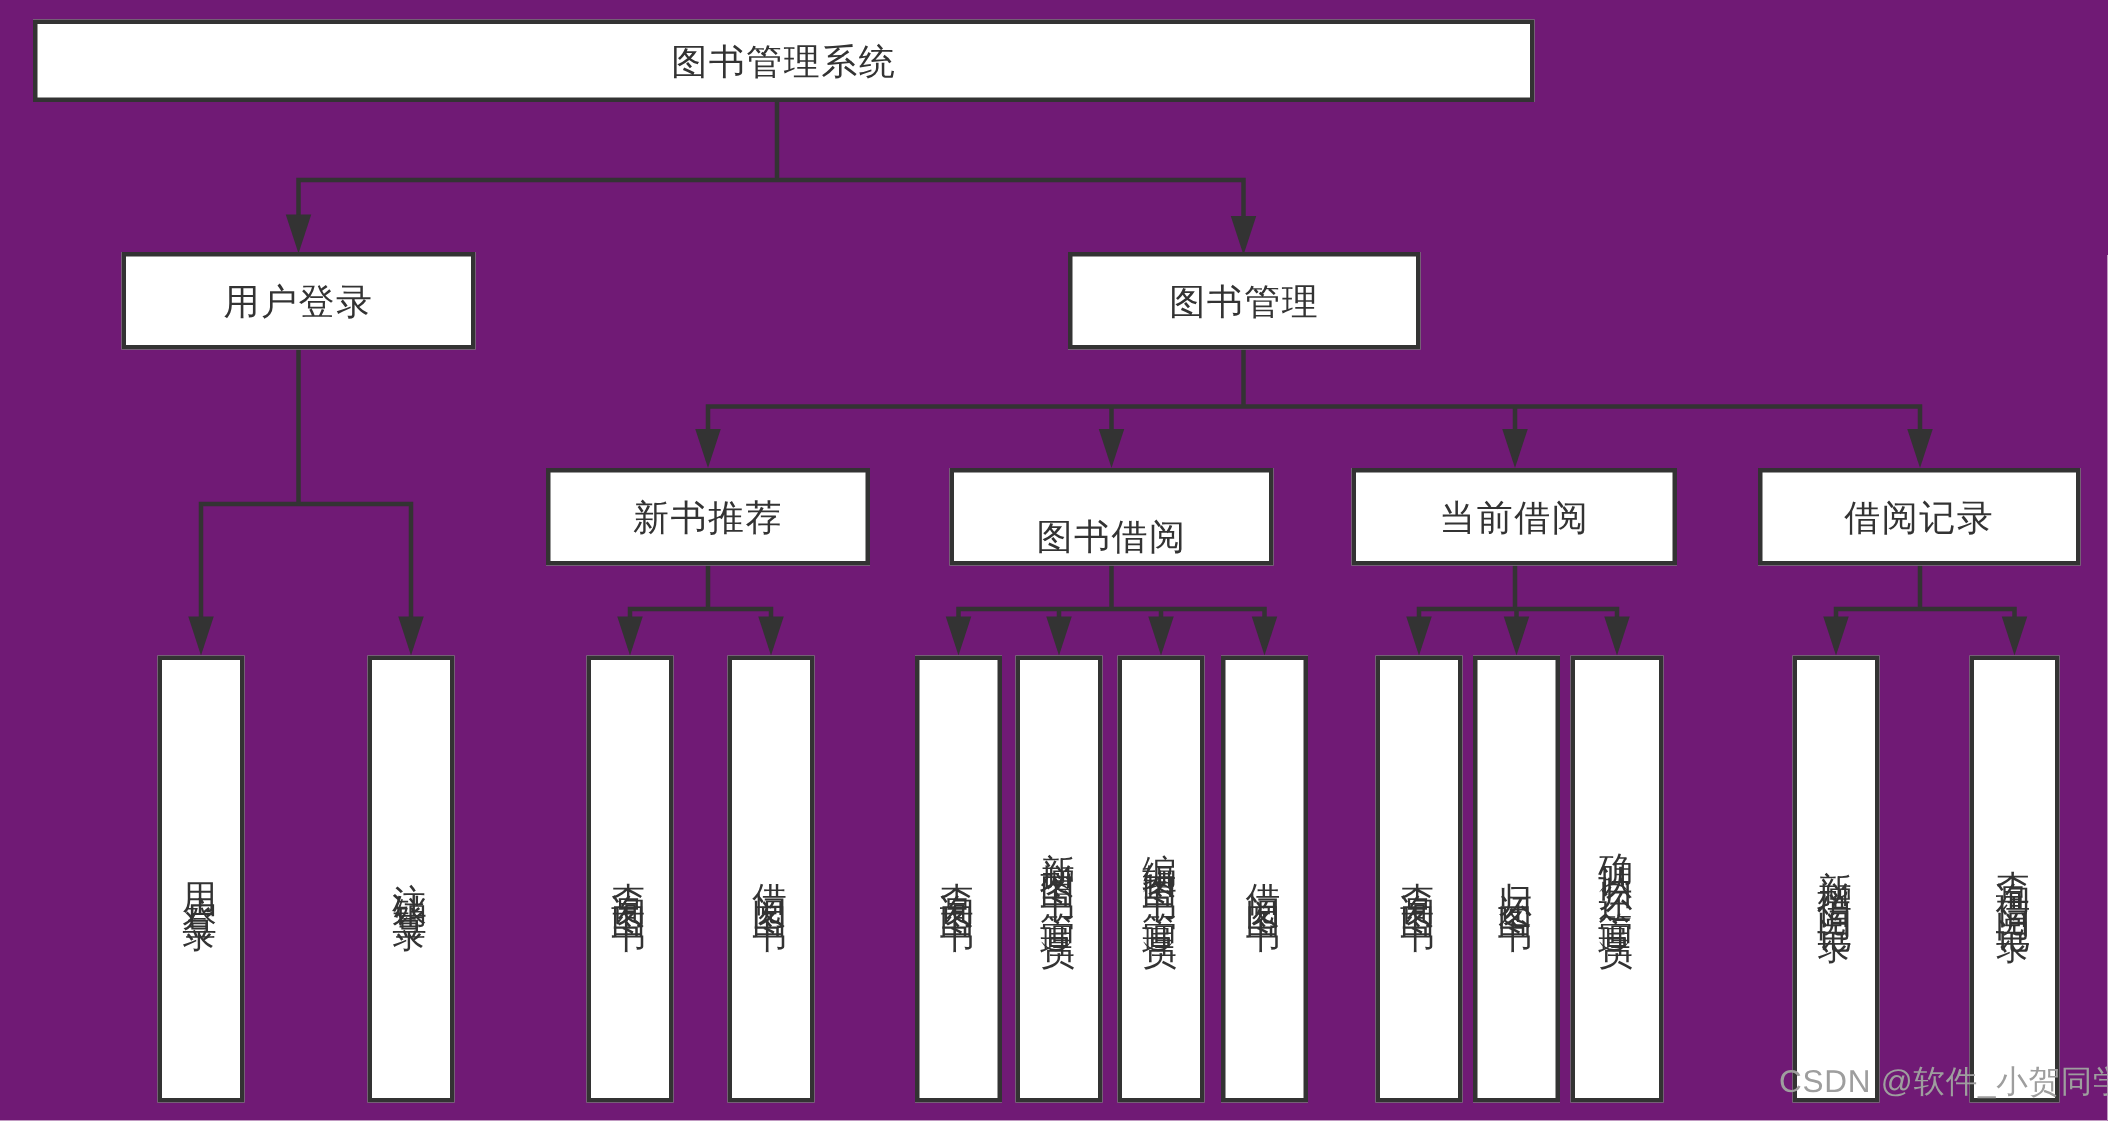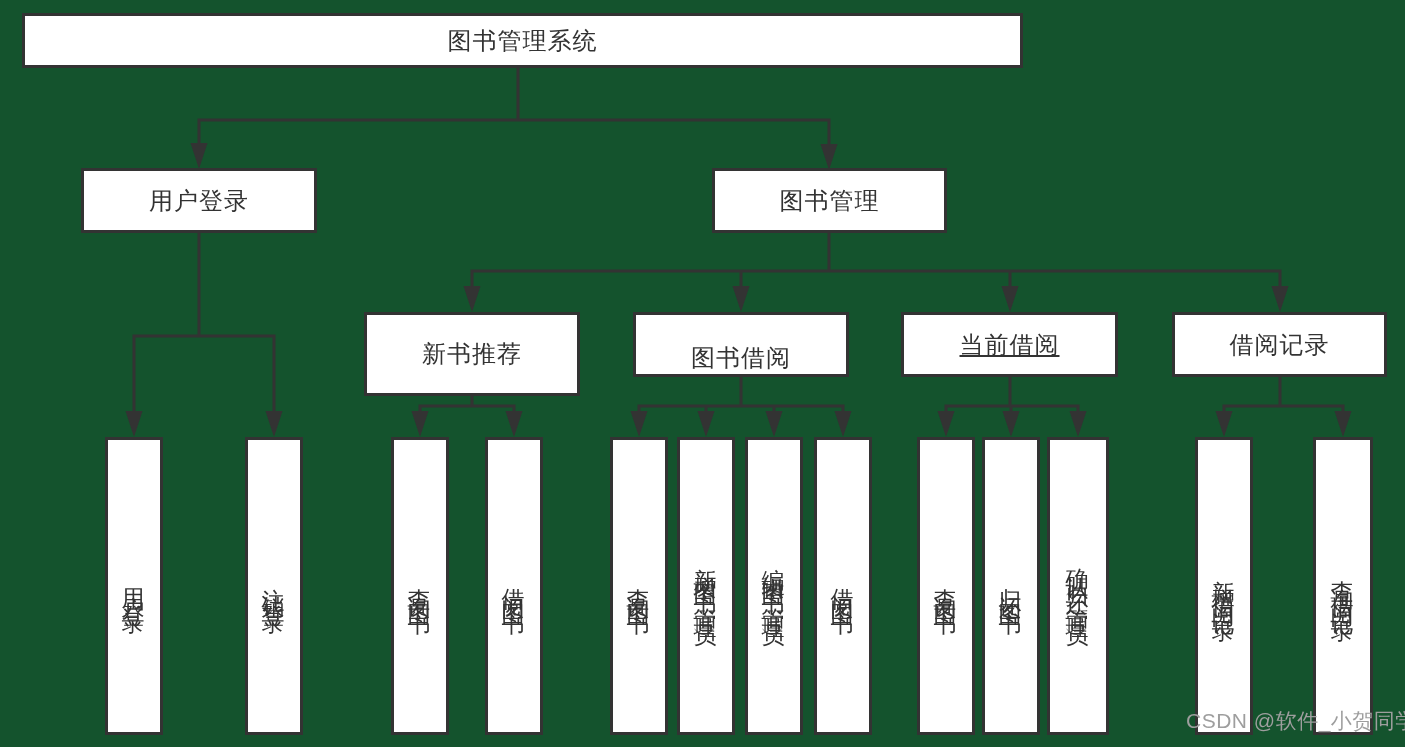--- a/index.html
+++ b/index.html
@@ -1,34 +1,34 @@
 <!DOCTYPE html>
 <html><head>
 <meta charset="utf-8">
 <style>
   html,body{margin:0;padding:0;background:#ffffff;}
   body{width:1405px;height:747px;position:relative;overflow:hidden;
        font-family:"Liberation Sans","DejaVu Sans",sans-serif;}
-  #stage{position:absolute;left:0;top:0;width:1405px;height:747px;background:#14532d;}
+  #stage{position:absolute;left:0;top:0;width:1405px;height:747px;background:#701a75;}
   #wires{position:absolute;left:0;top:0;width:1405px;height:747px;z-index:1;}
   .node{position:absolute;box-sizing:border-box;background:#ffffff;border:3px solid #333333;
         display:flex;align-items:center;justify-content:center;z-index:2;
         color:#333333;}
   .h-node{font-size:24px;letter-spacing:1px;}
   .leaf{top:437px;width:58px;height:298px;}
   .leaf span{writing-mode:vertical-rl;text-orientation:mixed;font-size:23px;
              letter-spacing:8px;color:#333333;}
   
   #nd-root{left:22px;top:13px;width:1001px;height:55px;}
   #nd-login{left:81px;top:168px;width:236px;height:65px;}
   #nd-mgmt{left:712px;top:168px;width:235px;height:65px;text-align:right;}
   
-  #nd-newbook{left:364px;top:312px;width:216px;height:84px;}
+  #nd-newbook{left:364px;top:312px;width:216px;height:65px;}
   #nd-borrow{left:633px;top:312px;width:216px;height:65px;align-items:flex-end;}
-  #nd-current{left:901px;top:312px;width:217px;height:65px;text-decoration:underline;}
+  #nd-current{left:901px;top:312px;width:217px;height:65px;}
   #nd-records{left:1172px;top:312px;width:215px;height:65px;}
   
   #lf-a1{left:105px;} #lf-a2{left:245px;}
   #lf-b1{left:391px;} #lf-b2{left:485px;}
   #lf-c1{left:610px;} #lf-c2{left:677px;} #lf-c3{left:745px;} #lf-c4{left:814px;}
   #lf-d1{left:917px;} #lf-d2{left:982px;} #lf-d3{left:1047px;width:62px;}
   #lf-e1{left:1195px;} #lf-e2{left:1313px;width:60px;}
   #watermark{position:absolute;left:1186px;top:707px;z-index:5;font-size:21px;
              color:#9e9e9e;letter-spacing:0.5px;white-space:nowrap;}
 </style>

